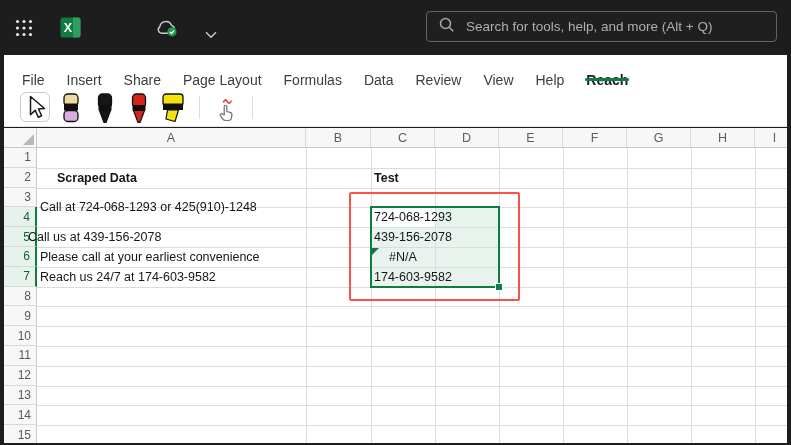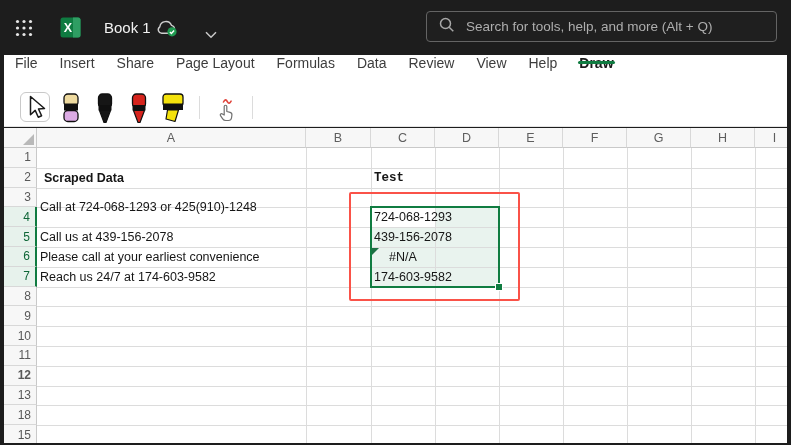--- a/index.html
+++ b/index.html
@@ -17,21 +17,21 @@
   .chev{position:absolute;left:205px;top:25px;width:12px;height:8px;}
   .search-box{position:absolute;left:426px;top:11px;width:351px;height:31px;background:#1f1f1f;
               border:1px solid #646464;border-radius:4px;display:flex;align-items:center;
               padding-left:12px;gap:9px;}
   .search-box input{background:transparent;border:none;outline:none;color:#ddd;font-size:13.5px;
               width:300px;font-family:"Liberation Sans","DejaVu Sans",sans-serif;}
   .search-box input::placeholder{color:#aeaeae;}
 
   
   .menubar{position:absolute;left:4px;top:55px;width:783px;height:33px;background:#fff;
-           display:flex;align-items:flex-start;padding-left:0;}
+           display:flex;align-items:flex-end;padding-left:7px;}
   .menu-item{position:relative;display:flex;align-items:center;padding:0 11px;font-size:14px;
              color:#3d3d3d;cursor:pointer;white-space:nowrap;}
   .menu-item.active{font-weight:700;color:#1b1b1b;}
   .menu-item.active::after{content:"";position:absolute;left:10px;right:10px;bottom:7px;height:3px;
              background:#107c41;border-radius:2px;}
 
   
   .drawbar{position:absolute;left:4px;top:88px;width:783px;height:39px;background:#fff;
            border-bottom:1px solid #e4e4e4;display:flex;align-items:center;padding-left:16px;gap:8px;}
   .tool-card{width:30px;height:30px;border:1px solid #c9c9c9;border-radius:6px;background:#fff;
@@ -89,21 +89,20 @@
         </g>
       </svg>
     </div>
     <div class="xlogo">
       <svg width="21" height="21" viewBox="0 0 21 21">
         <rect x="0.5" y="0.5" width="20" height="20" rx="2.5" fill="#0f7b41"></rect>
         <path d="M13 0.5 h5 a2.5 2.5 0 0 1 2.5 2.5 v15 a2.5 2.5 0 0 1 -2.5 2.5 h-5 z" fill="#2f9e63"></path>
         <text x="8" y="15.2" font-size="12.5" font-weight="bold" fill="#ffffff" text-anchor="middle" font-family="Liberation Sans, sans-serif">X</text>
       </svg>
     </div>
-    <div class="wb-title">Book 1</div>
     <div class="cloud">
       <svg width="23" height="17" viewBox="0 0 23 17">
         <path d="M6.2 13.2 h8.3 a4 4 0 0 0 1 -7.85 a6.1 6.1 0 0 0 -11.7 1.5 a3.5 3.5 0 0 0 2.4 6.35 z" fill="none" stroke="#cfcfcf" stroke-width="1.4"></path>
         <circle cx="16" cy="11.8" r="4.6" fill="#1f9a50"></circle>
         <path d="M13.9 11.9 l1.5 1.5 l2.7 -2.9" stroke="#ffffff" stroke-width="1.4" fill="none"></path>
       </svg>
     </div>
     <div class="chev">
       <svg width="12" height="8" viewBox="0 0 12 8">
         <path d="M1 1.3 L6 6.3 L11 1.3" stroke="#c9c9c9" stroke-width="1.5" fill="none"></path>
@@ -123,21 +122,21 @@
   <div class="menubar">
       <div class="menu-item">File</div>
       <div class="menu-item">Insert</div>
       <div class="menu-item">Share</div>
       <div class="menu-item">Page Layout</div>
       <div class="menu-item">Formulas</div>
       <div class="menu-item">Data</div>
       <div class="menu-item">Review</div>
       <div class="menu-item">View</div>
       <div class="menu-item">Help</div>
-      <div class="menu-item active">Draw</div>
+      <div class="menu-item active">Reach</div>
     </div>
 
   <div class="drawbar">
       <div class="tool-card">
         <svg width="22" height="24" viewBox="0 0 22 24">
           <path d="M6.5 1.5 L6.5 19.8 L11.2 15.4 L14.3 22.2 L17.6 20.7 L14.5 14 L20.5 13.5 Z" fill="#fff" stroke="#1a1a1a" stroke-width="1.5" stroke-linejoin="round"></path>
         </svg>
       </div>
       <div class="tool-btn">
         <svg width="22" height="31" viewBox="0 0 22 31">
@@ -218,28 +217,28 @@
       <div class="row-header" style="top: 39.8px; height: 19.8px;">2</div>
       <div class="row-header" style="top: 59.6px; height: 19.8px;">3</div>
       <div class="row-header selected" style="top: 79.4px; height: 19.8px;">4</div>
       <div class="row-header selected" style="top: 99.2px; height: 19.8px;">5</div>
       <div class="row-header selected" style="top: 119px; height: 19.8px;">6</div>
       <div class="row-header selected" style="top: 138.8px; height: 19.8px;">7</div>
       <div class="row-header" style="top: 158.6px; height: 19.8px;">8</div>
       <div class="row-header" style="top: 178.4px; height: 19.8px;">9</div>
       <div class="row-header" style="top: 198.2px; height: 19.8px;">10</div>
       <div class="row-header" style="top: 218px; height: 19.8px;">11</div>
-      <div class="row-header" style="top: 237.8px; height: 19.8px; font-weight: bold;">12</div>
+      <div class="row-header" style="top: 237.8px; height: 19.8px;">12</div>
       <div class="row-header" style="top: 257.6px; height: 19.8px;">13</div>
-      <div class="row-header" style="top: 277.4px; height: 19.8px;">18</div>
+      <div class="row-header" style="top: 277.4px; height: 19.8px;">14</div>
       <div class="row-header" style="top: 297.2px; height: 19.8px;">15</div>
-      <div class="cell-text bold" style="top: 39.8px; height: 19.8px; left: 40px;">Scraped Data</div>
-      <div class="cell-text bold" style="top: 39.8px; height: 19.8px; left: 370px; font-family: Liberation Mono, monospace;">Test</div>
+      <div class="cell-text bold" style="top: 39.8px; height: 19.8px; left: 53px;">Scraped Data</div>
+      <div class="cell-text bold" style="top: 39.8px; height: 19.8px; left: 370px;">Test</div>
       <div class="cell-text" style="top: 69px; height: 19.8px; left: 36px;">Call at 724-068-1293 or 425(910)-1248</div>
-      <div class="cell-text" style="top: 99.2px; height: 19.8px; left: 36px;">Call us at 439-156-2078</div>
+      <div class="cell-text" style="top: 99.2px; height: 19.8px; left: 24px;">Call us at 439-156-2078</div>
       <div class="cell-text" style="top: 119px; height: 19.8px; left: 36px;">Please call at your earliest convenience</div>
       <div class="cell-text" style="top: 138.8px; height: 19.8px; left: 36px;">Reach us 24/7 at 174-603-9582</div>
       <div class="cell-text" style="top: 79.4px; height: 19.8px; left: 370px;">724-068-1293</div>
       <div class="cell-text" style="top: 99.2px; height: 19.8px; left: 370px;">439-156-2078</div>
       <div class="cell-text center" style="top: 119px; height: 19.8px; left: 367px; width: 64px;">#N/A</div>
       <div class="error-tri" style="left: 368px; top: 120px;"></div>
       <div class="cell-text" style="top: 138.8px; height: 19.8px; left: 370px;">174-603-9582</div>
       <div class="sel-border" style="left: 366px; top: 78.4px; width: 130px; height: 81.2px;"></div>
       <div class="fill-handle" style="left: 491px; top: 154.6px;"></div>
       <div class="ink-rect" style="left: 345px; top: 64px; width: 171px; height: 109px; border-color: rgb(250, 82, 72);"></div>

